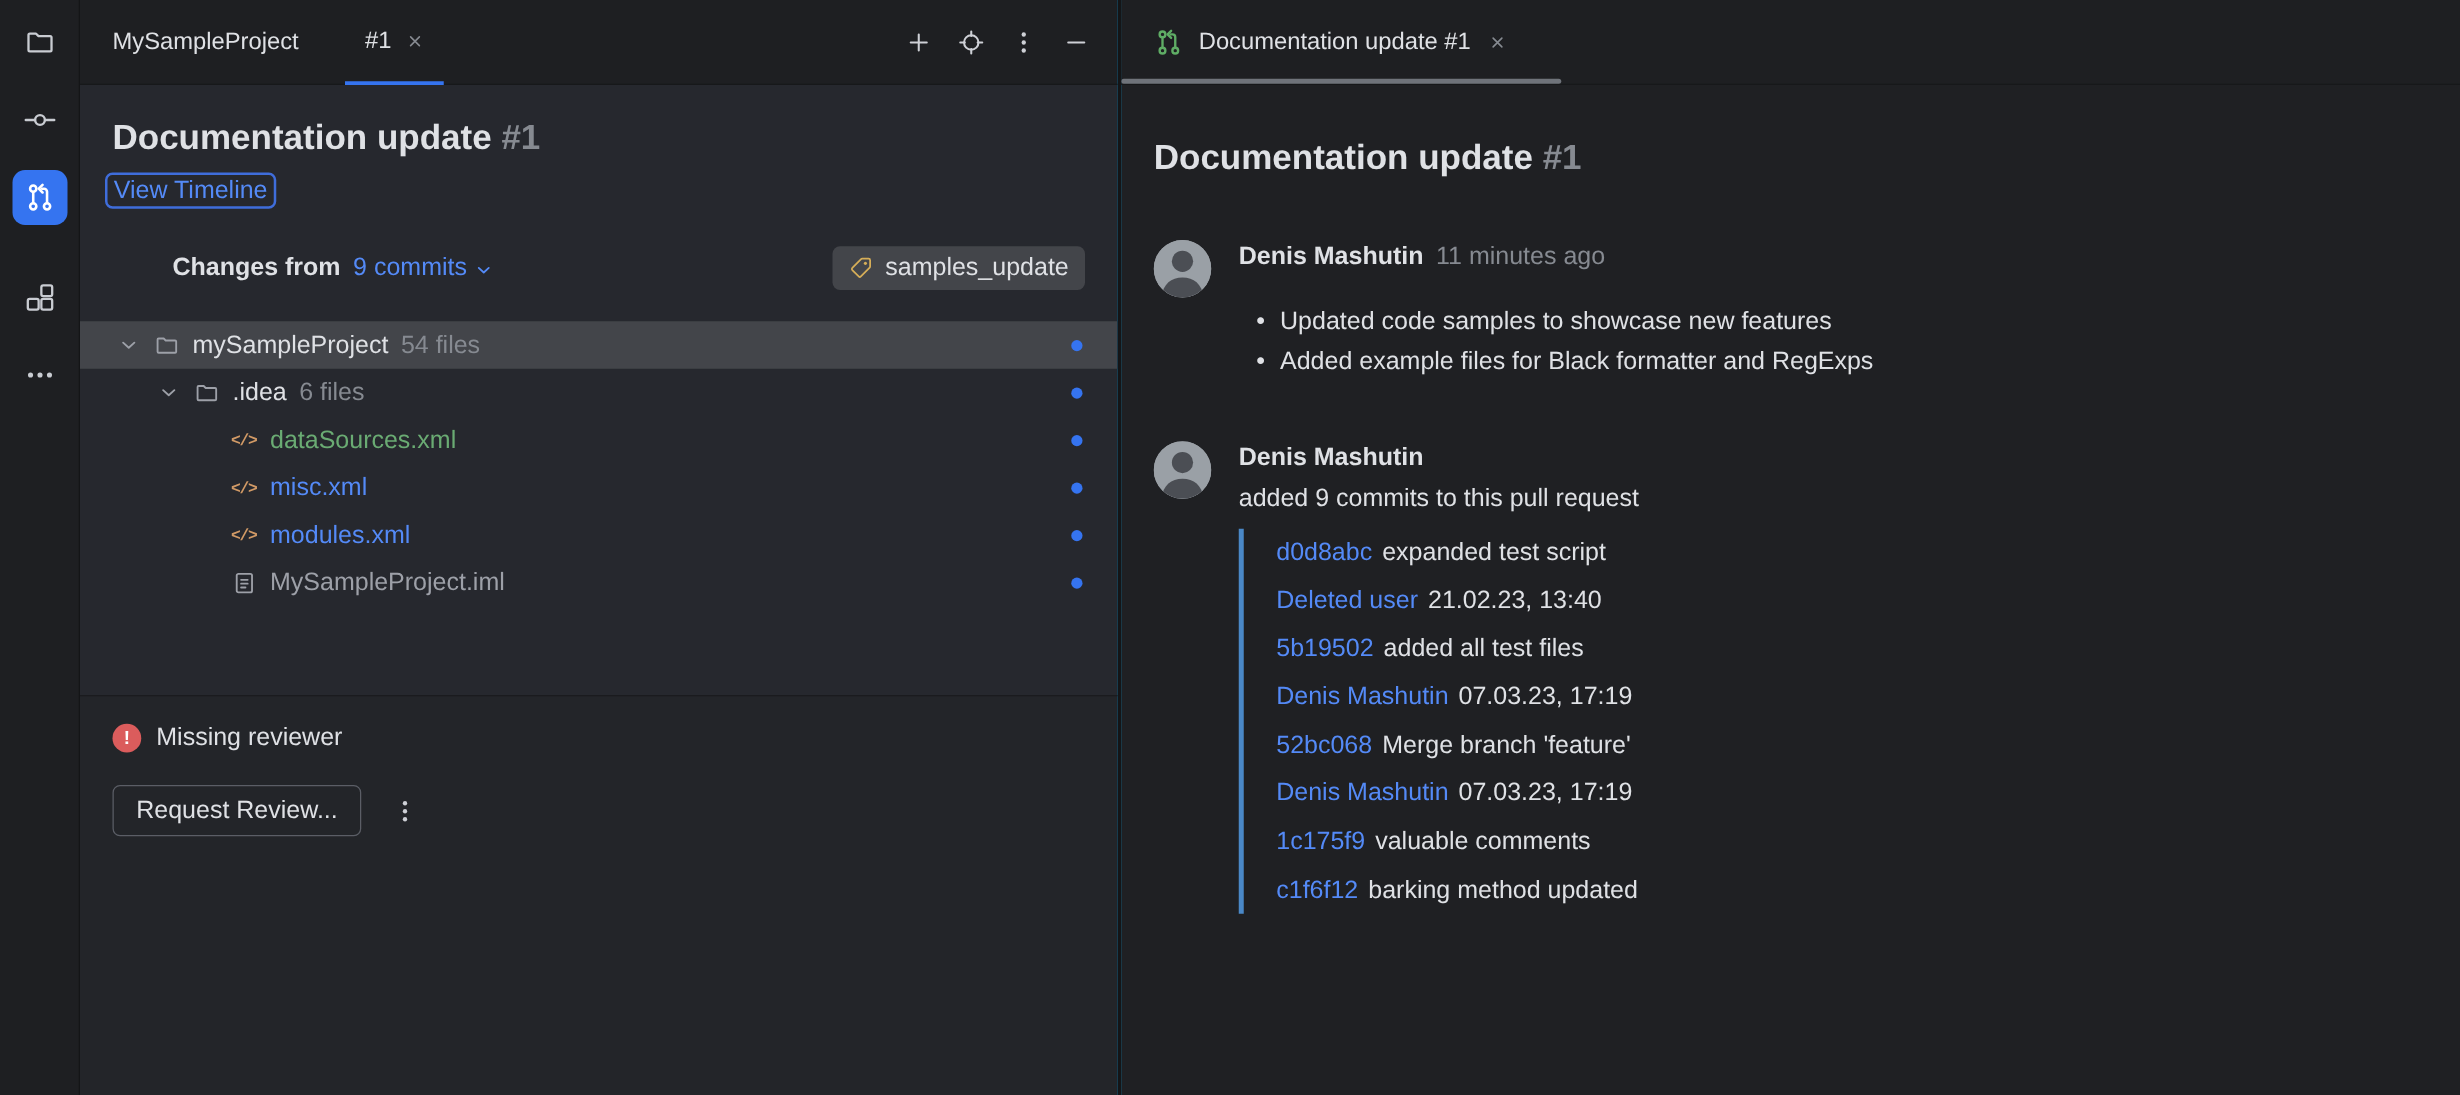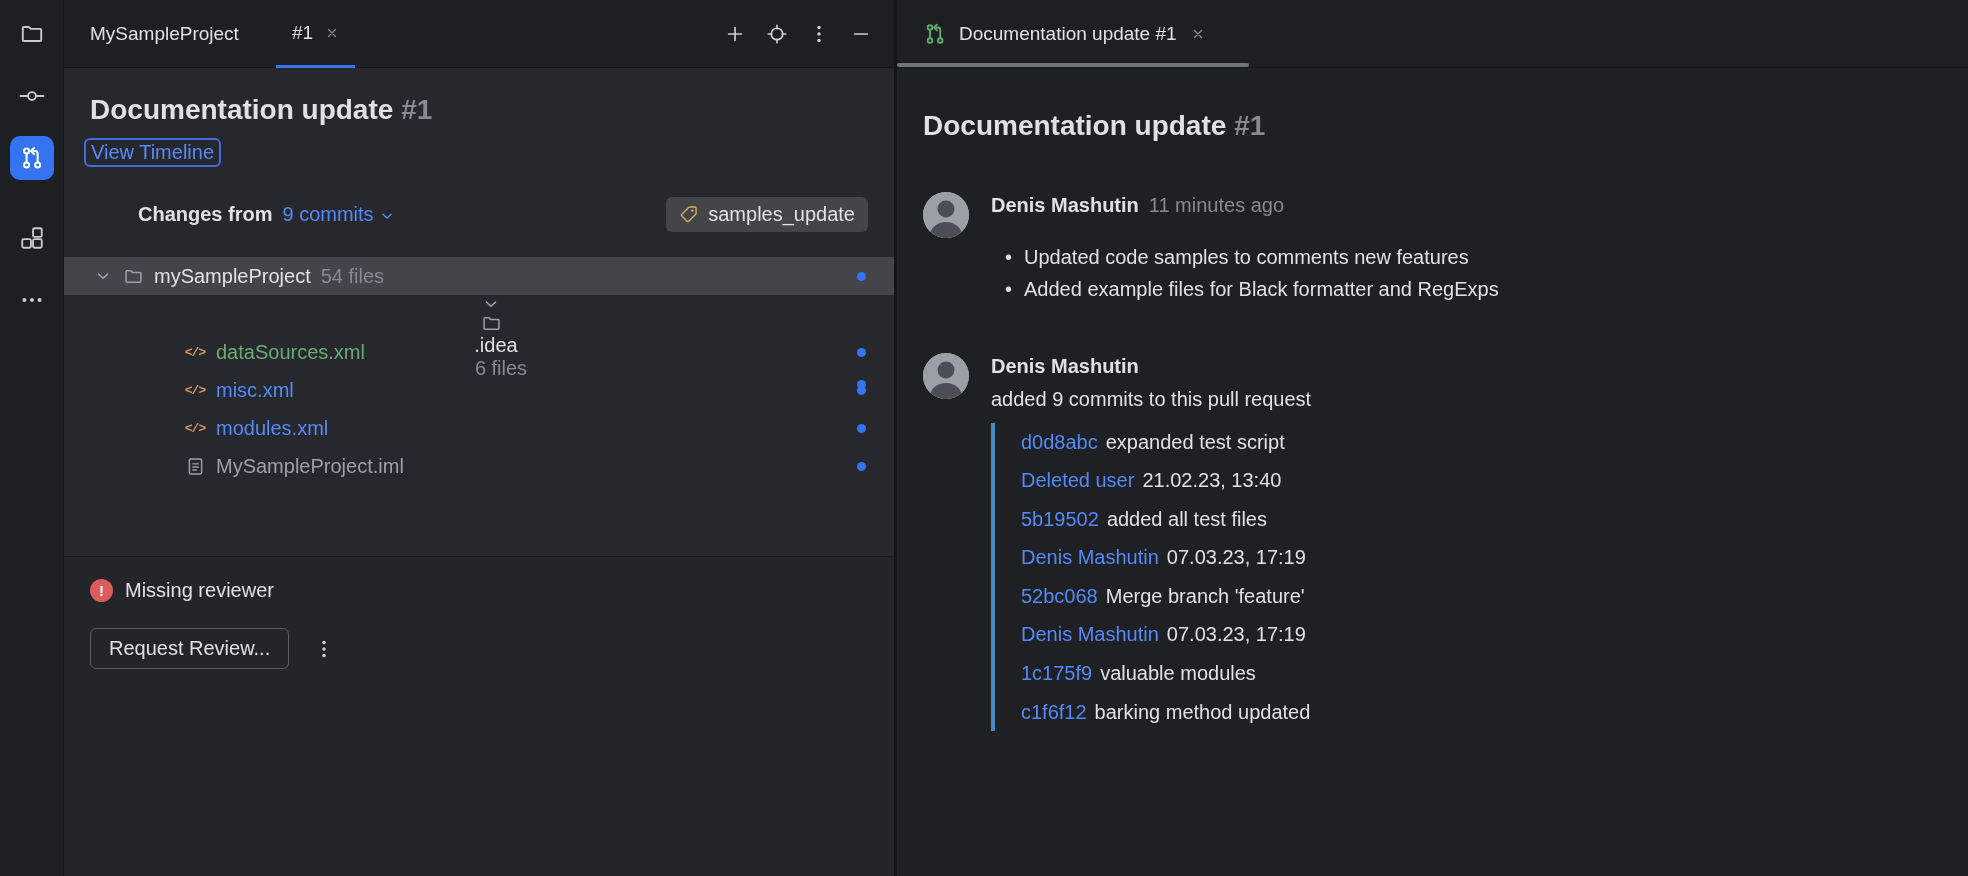--- a/index.html
+++ b/index.html
@@ -45,21 +45,21 @@
   .commits-link svg { width:16px; height:16px; margin-top:3px; }
   .tag-chip { margin-left:auto; display:flex; align-items:center; gap:9px; background:#43454a; border-radius:6px;
               padding:6px 13px; font-size:20px; cursor:pointer; }
   .tag-icon { color:#d6ae58; display:flex; }
   .tag-icon svg { width:20px; height:20px; }
 
   .tree { margin:24px -26px 0; }
   .tree-row { height:38px; display:flex; align-items:center; padding-right:28px; font-size:20px; cursor:pointer; }
   .tree-row.sel-true { background:#43454a; }
   .lvl-0 { padding-left:30px; }
-  .lvl-1 { padding-left:62px;flex-direction:column; }
+  .lvl-1 { padding-left:62px; }
   .lvl-2 { padding-left:120px; }
   .tw-chevron { width:18px; margin-right:10px; color:#9da0a8; display:flex; }
   .tw-chevron svg { width:18px; height:18px; }
   .tw-icon { width:22px; margin-right:10px; color:#9da0a8; display:flex; align-items:center; justify-content:center; }
   .tw-icon svg { width:21px; height:21px; }
   .xml-glyph { font-family:"Liberation Mono", monospace; font-size:13px; font-weight:700; color:#d19a66; letter-spacing:-1px; }
   .c-default { color:#dfe1e5; }
   .c-added { color:#6aab73; }
   .c-modified { color:#548af7; }
   .c-muted { color:#9da0a8; }
@@ -352,21 +352,21 @@
             </svg>
         </div>
         <div class="post-body">
           <div class="post-head">
             <span class="post-author">Denis Mashutin</span>
             <span class="post-time">11 minutes ago</span>
           </div>
           <div class="bullets">
   <div class="bullet-line">
     <span>•</span>
-    <span>Updated code samples to comments new features</span>
+    <span>Updated code samples to showcase new features</span>
   </div>
 
   <div class="bullet-line">
     <span>•</span>
     <span>Added example files for Black formatter and RegExps</span>
   </div>
 </div>
         </div>
       </div>
 
@@ -406,21 +406,21 @@
     <div class="commit-line">
       <a class="c-link hash">52bc068</a><span>Merge branch 'feature'</span>
     </div>
     <div class="commit-line">
       <a class="c-link author">Denis Mashutin</a><span>07.03.23, 17:19</span>
     </div>
   </div>
 
   <div class="commit">
     <div class="commit-line">
-      <a class="c-link hash">1c175f9</a><span>valuable modules</span>
+      <a class="c-link hash">1c175f9</a><span>valuable comments</span>
     </div>
   </div>
 
   <div class="commit">
     <div class="commit-line">
       <a class="c-link hash">c1f6f12</a><span>barking method updated</span>
     </div>
 
   </div>
 </div>

